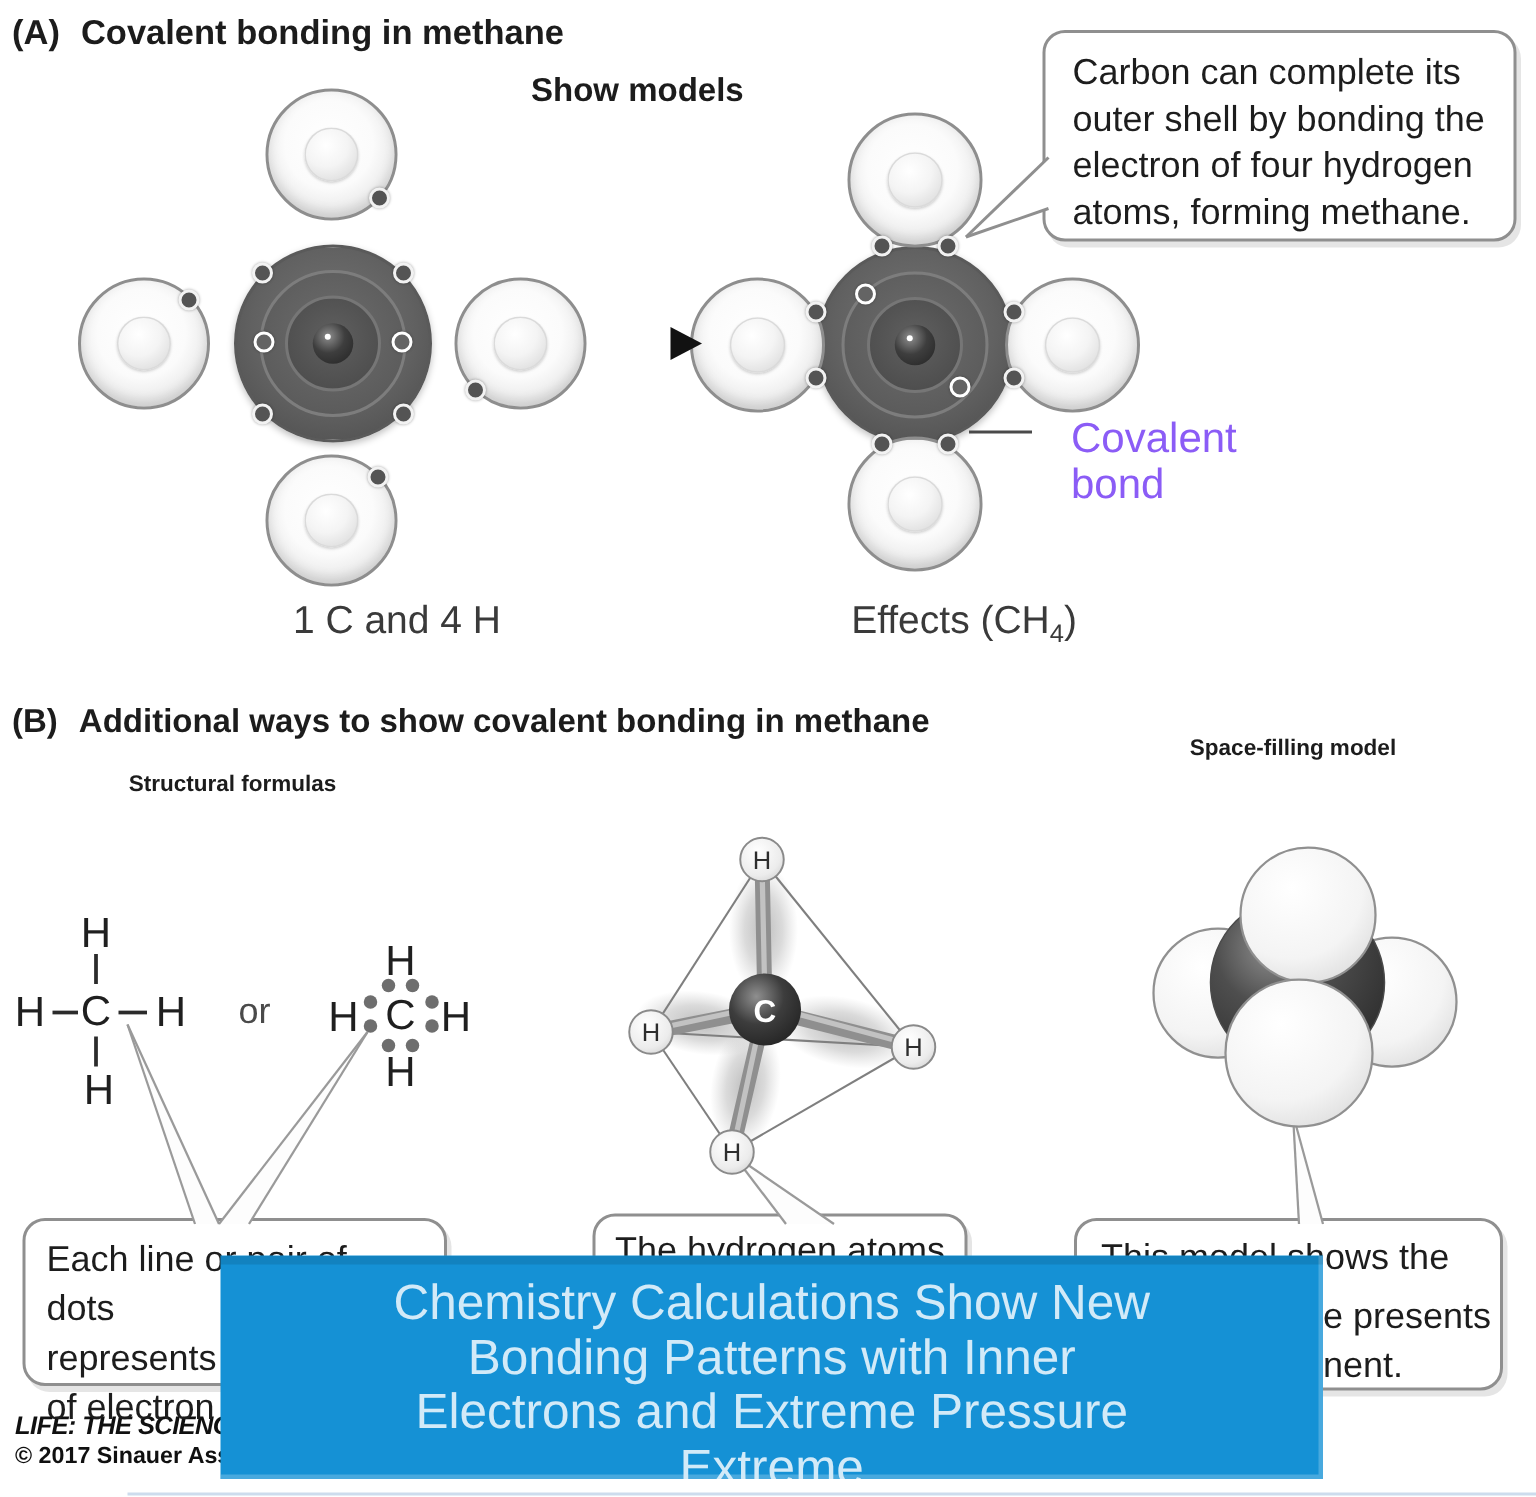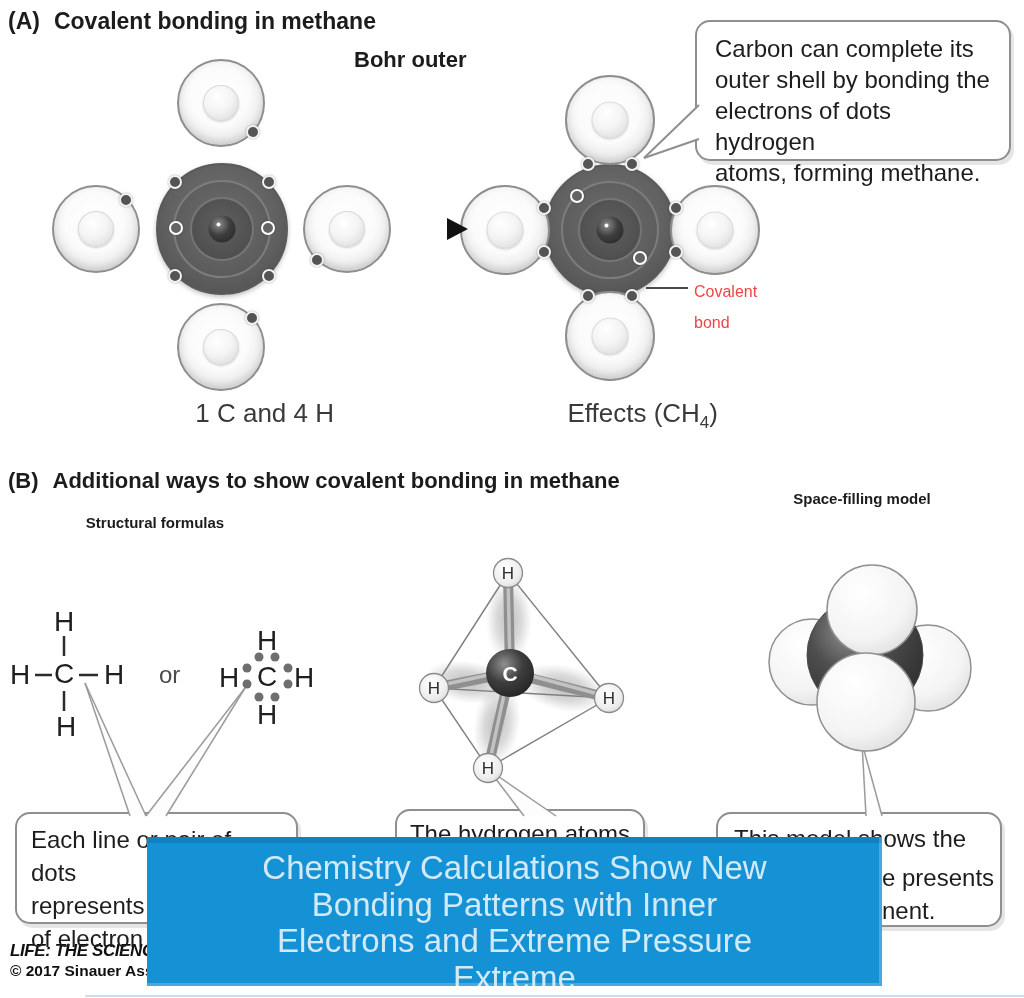--- a/index.html
+++ b/index.html
@@ -59,21 +59,21 @@
     position:absolute; width:14px; height:14px; border-radius:50%;
     background:#545454; border:2px solid #f2f2f2;
     box-shadow:0 0 2px rgba(0,0,0,0.35);
   }
   .eOpen {
     position:absolute; width:14px; height:14px; border-radius:50%;
     background:#646464; border:2.5px solid #ffffff;
     box-shadow:0 0 2px rgba(0,0,0,0.3);
   }
   .caption { font-size:26px; color:#3a3a3a; text-align:right; width:220px; }
-  .covlabel { font-size:16px; color:#ef4444; line-height:31px; }
+  .covlabel { font-size:28px; color:#8b5cf6; line-height:31px;margin-left:20px; }
   sub.formsub { font-size:17px; }
 
   .callout {
     position:absolute; background:#ffffff; border:2px solid #8f8f8f;
     border-radius:15px; box-shadow:3px 4px 0 rgba(0,0,0,0.10);
     color:#1d1d1d; font-size:24px; line-height:31px; z-index:3;
   }
   .calloutTR { padding:11px 18px; }
   .calloutBL { padding:9px 14px; line-height:33px; }
   .calloutBM { padding:7px 10px; text-align:center; }
@@ -236,21 +236,21 @@
       <circle cx="865" cy="655" r="58" fill="url(#gradCspace)" stroke="#4a4a4a" stroke-width="1"></circle>
       <circle cx="872" cy="610" r="45" fill="url(#gradHspace)" stroke="#909090" stroke-width="1.5"></circle>
       <circle cx="866" cy="702" r="49" fill="url(#gradHspace)" stroke="#909090" stroke-width="1.5"></circle>
     </g>
   </svg>
 
   <div class="abs headingA" style="left:8px; top:8px;">
     <span>(A)</span>
     <span>Covalent bonding in methane</span>
   </div>
-  <div class="abs subhead" style="left:354px; top:47px;">Bohr outer</div>
+  <div class="abs subhead" style="left:354px; top:47px;">Show models</div>
 
   <div class="bohrH" style="left:177px; top:59px; width:88px; height:88px;">
       <div class="hNuc"></div>
     </div>
   <div class="bohrH" style="left:52px; top:185px; width:88px; height:88px;">
       <div class="hNuc"></div>
     </div>
   <div class="bohrH" style="left:303px; top:185px; width:88px; height:88px;">
       <div class="hNuc"></div>
     </div>
@@ -307,21 +307,21 @@
   <div class="eOpen" style="left:633px; top:251px;"></div>
 
   <div class="abs covlabel" style="left:694px; top:276px;">
     <div>Covalent</div>
     <div>bond</div>
   </div>
 
   <div class="callout calloutTR" style="left:695px; top:20px; width:316px; height:141px;">
     <div>Carbon can complete its</div>
     <div>outer shell by bonding the</div>
-    <div>electrons of dots hydrogen</div>
+    <div>electron of four hydrogen</div>
     <div>atoms, forming methane.</div>
   </div>
 
   <div class="abs caption" style="left:114px; top:398px;">1 C and 4 H</div>
   <div class="abs caption" style="left:498px; top:398px;"><span>Effects (CH</span><sub class="formsub">4</sub><span>)</span></div>
 
   <div class="abs headingB" style="left:8px; top:468px;">
     <span>(B)</span>
     <span>Additional ways to show covalent bonding in methane</span>
   </div>

